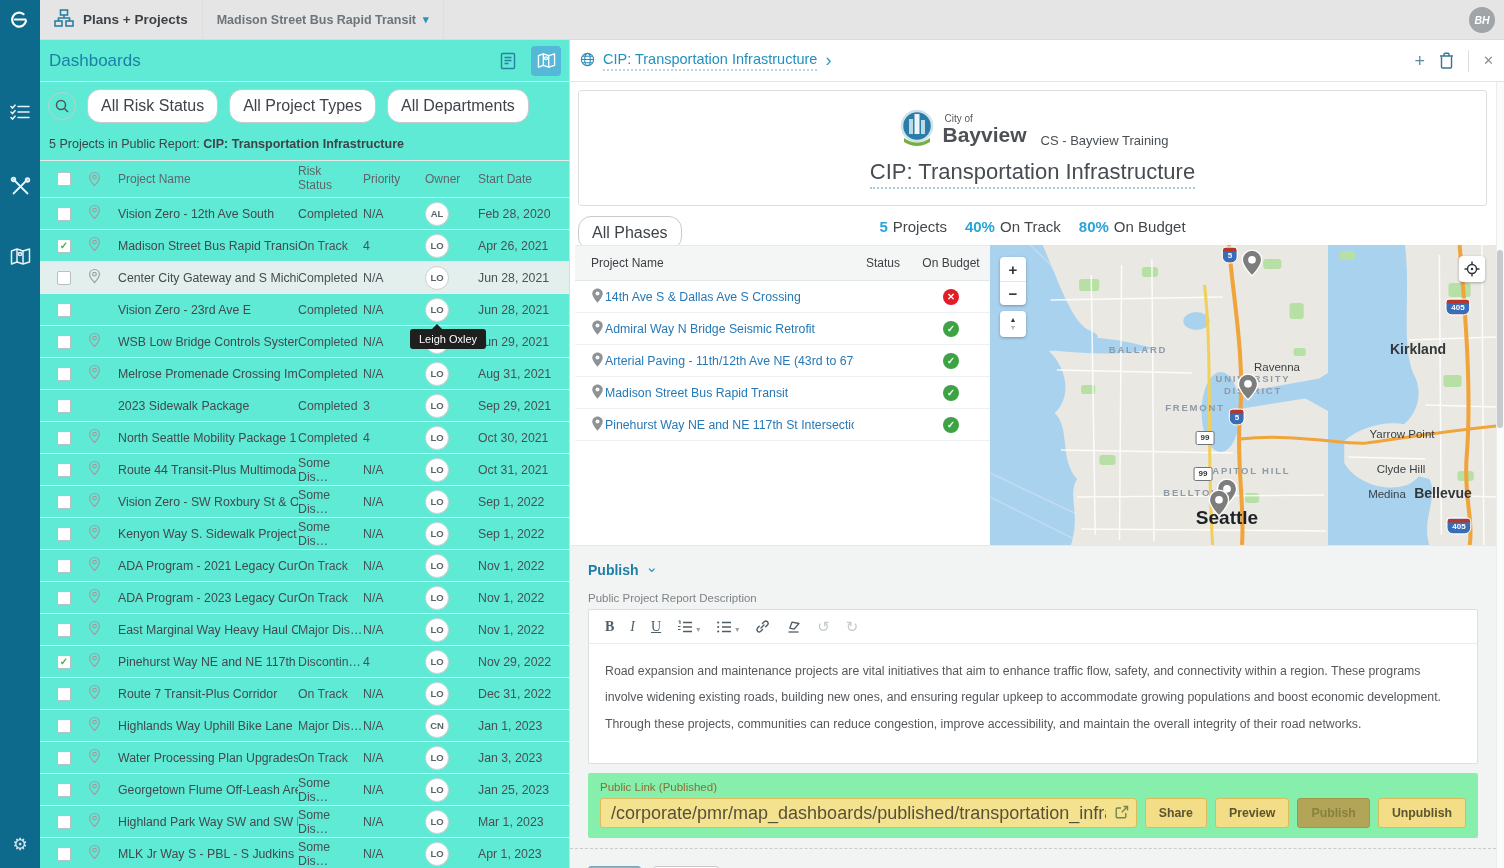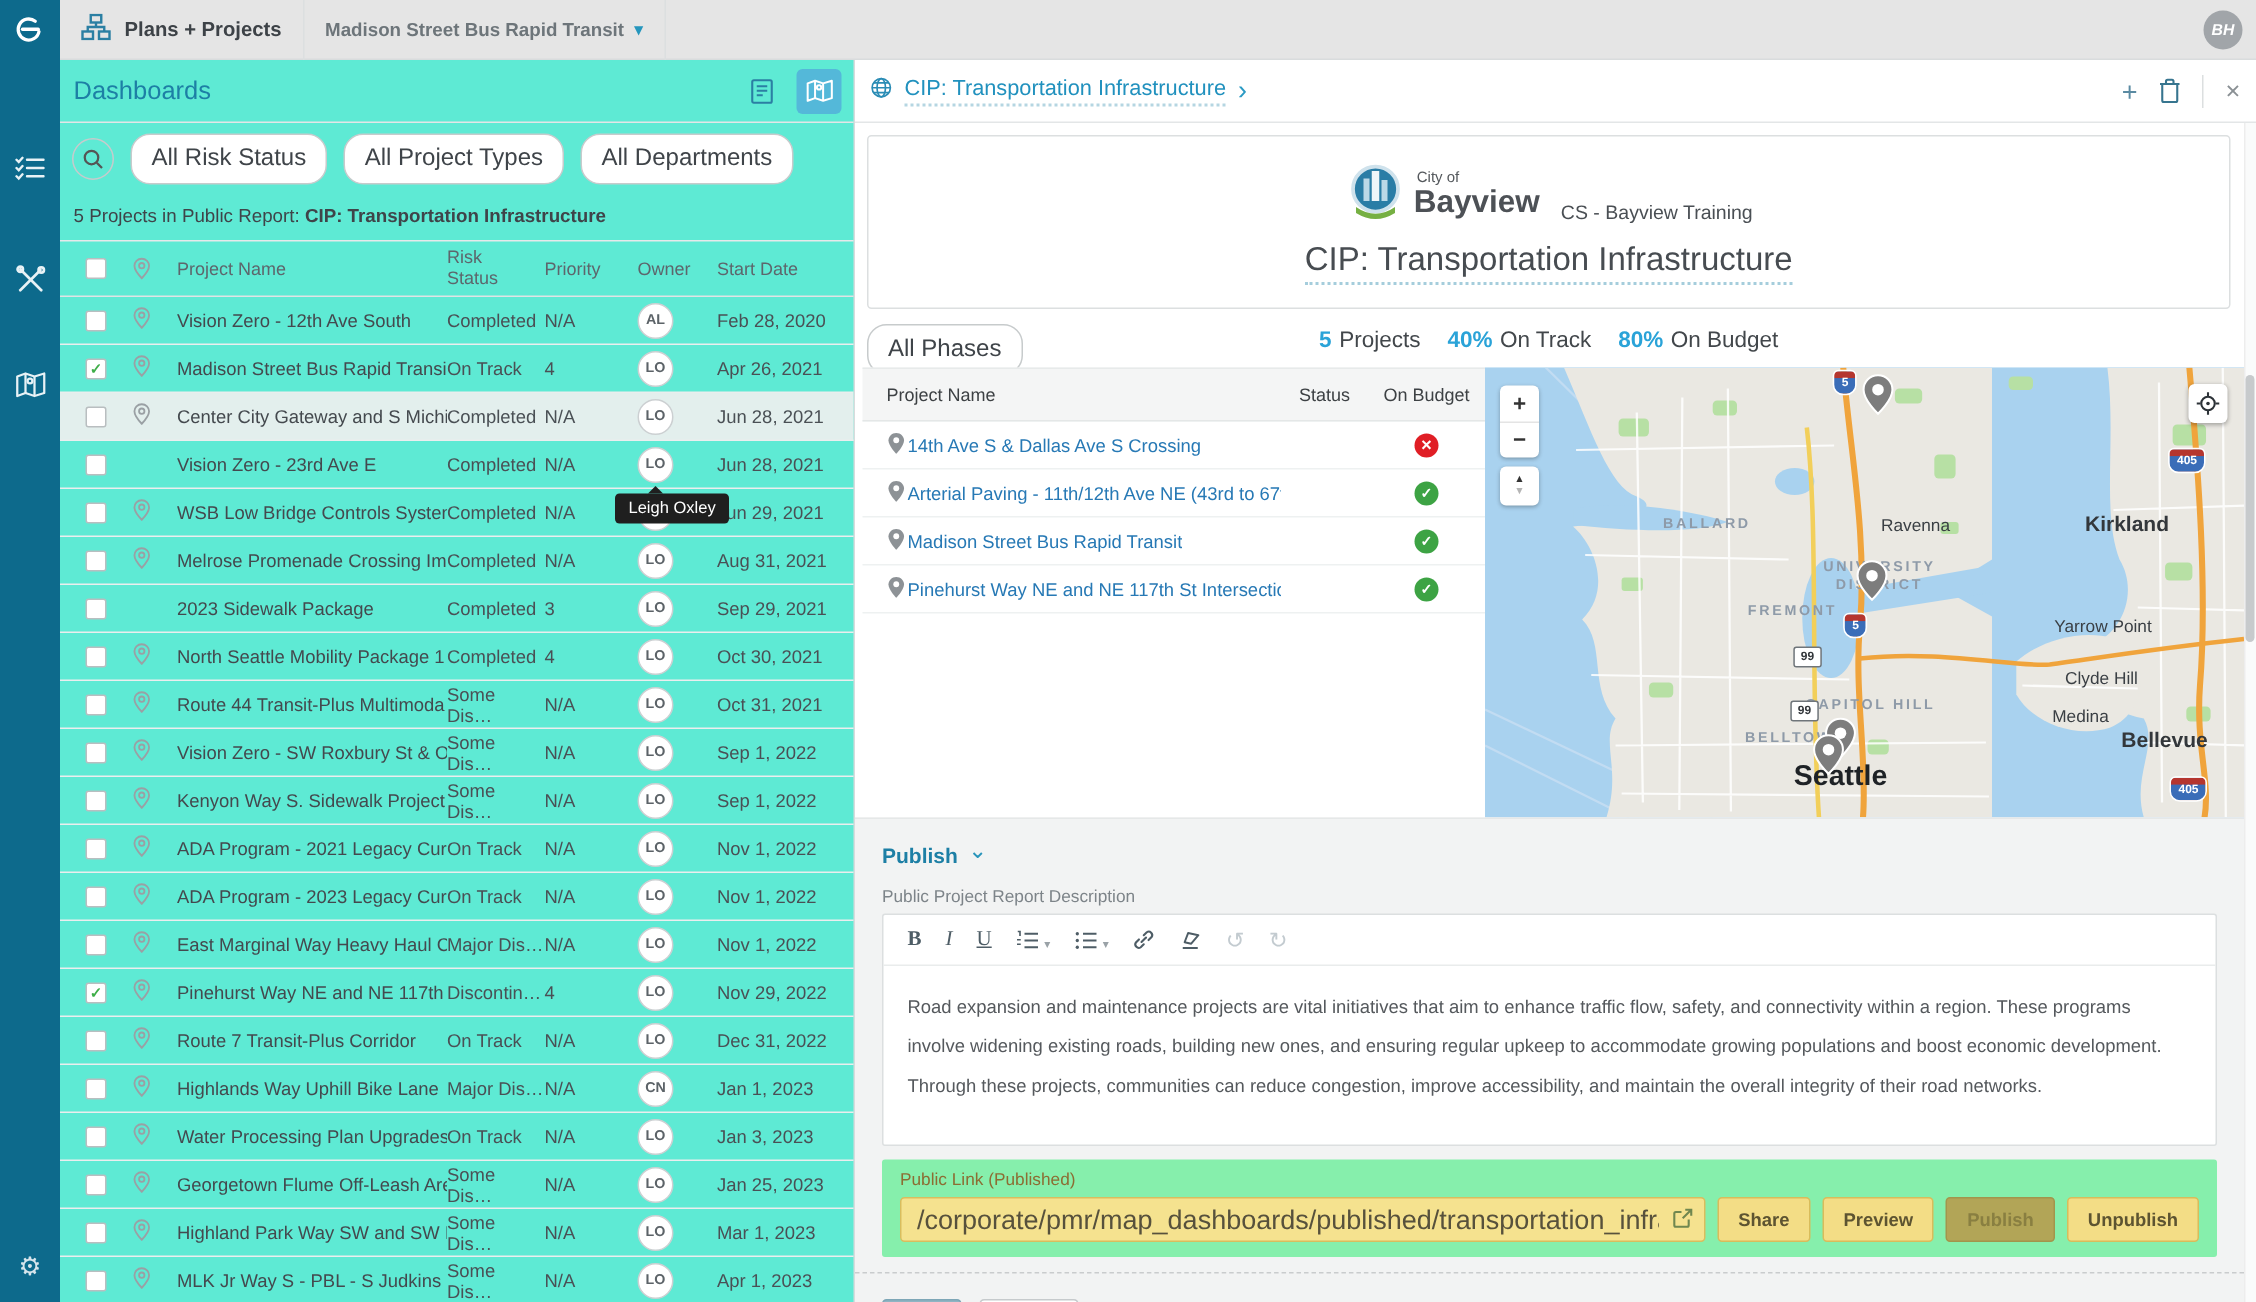--- a/index.html
+++ b/index.html
@@ -90,21 +90,21 @@
   .dot { width:16px; height:16px; border-radius:50%; margin:0 auto; }
   .s-yellow{background:#f6c500;} .s-green{background:#43a047;} .s-black{background:#343434;}
   .budge { width:16px; height:16px; border-radius:50%; margin:0 auto; color:#fff; font-size:9.5px; font-weight:700; display:flex; align-items:center; justify-content:center; }
   .b-yes{background:#3da344;} .b-yes::after{content:"✓";} .b-no{background:#e01e25;} .b-no::after{content:"✕";}
 
   
   .map { flex:1; position:relative; overflow:hidden; background:#a9d2ef; }
   .map svg.base { position:absolute; inset:0; width:100%; height:100%; }
   .lbl { position:absolute; transform:translate(-50%,-50%); white-space:nowrap; z-index:2; pointer-events:none; }
   .lbl-hood { font-size:9.5px; letter-spacing:1.8px; color:#8e9aa8; font-weight:700; white-space:normal; text-align:center; width:92px; text-transform:uppercase; line-height:1.3; }
-  .lbl-town { font-size:11.5px; color:#3a3f44; }
+  .lbl-town { font-size:11.5px; color:#3a3f44;margin-top:16px; }
   .lbl-metro { font-size:14px; font-weight:600; color:#33373b; }
   .lbl-city { font-size:19px; font-weight:700; color:#1e2226; }
   .shield { position:absolute; transform:translate(-50%,-50%); font-size:8px; font-weight:700; line-height:1; z-index:2; }
   .shield-i5,.shield-i405 { color:#fff; padding:4px 5px 3px; border-radius:4px 4px 7px 7px; background:linear-gradient(180deg,#b5362f 0 30%,#3a6db8 30%); border:1px solid #fff; }
   .shield-s99 { background:#fff; color:#33373b; border:1px solid #6f757a; border-radius:2px; padding:2px 4px; }
   .map-pin { position:absolute; width:22px; height:28px; z-index:3; transform:translate(-50%,0); cursor:pointer; }
   .mapctl { position:absolute; background:#fff; border-radius:4px; box-shadow:0 1px 3px rgba(0,0,0,.3); z-index:4; }
   .zoomctl { left:10px; top:12px; width:26px; }
   .zbtn { width:26px; height:24px; display:flex; align-items:center; justify-content:center; font-size:15px; font-weight:700; color:#333; cursor:pointer; }
   .zbtn + .zbtn { border-top:1px solid #e4e4e4; }
@@ -732,20 +732,33 @@
                         <circle cx="8" cy="7" r="2.4" fill="#fff"></circle>
                       </svg></span>
                     <a>14th Ave S &amp; Dallas Ave S Crossing</a>
                   </span>
                   <span><span class="dot s-yellow"></span></span>
                   <span>
                     <span class="budge b-no"></span>
                   </span>
                 </div>
 
+                <div class="mgrid mrow">
+                  <span class="mname">
+                    <span><svg width="13" height="17" viewBox="0 0 16 19">
+                        <path d="M8,1 C4.3,1 1.6,3.9 1.6,7.2 C1.6,11.5 8,18.2 8,18.2 C8,18.2 14.4,11.5 14.4,7.2 C14.4,3.9 11.7,1 8,1 Z" fill="#8d9296"></path>
+                        <circle cx="8" cy="7" r="2.4" fill="#fff"></circle>
+                      </svg></span>
+                    <a>Admiral Way N Bridge Seismic Retrofit</a>
+                  </span>
+                  <span><span class="dot s-green"></span></span>
+                  <span>
+                    <span class="budge b-yes"></span>
+                  </span>
+                </div>
 
                 <div class="mgrid mrow">
                   <span class="mname">
                     <span><svg width="13" height="17" viewBox="0 0 16 19">
                         <path d="M8,1 C4.3,1 1.6,3.9 1.6,7.2 C1.6,11.5 8,18.2 8,18.2 C8,18.2 14.4,11.5 14.4,7.2 C14.4,3.9 11.7,1 8,1 Z" fill="#8d9296"></path>
                         <circle cx="8" cy="7" r="2.4" fill="#fff"></circle>
                       </svg></span>
                     <a>Arterial Paving - 11th/12th Ave NE (43rd to 67th)</a>
                   </span>
                   <span><span class="dot s-yellow"></span></span>

